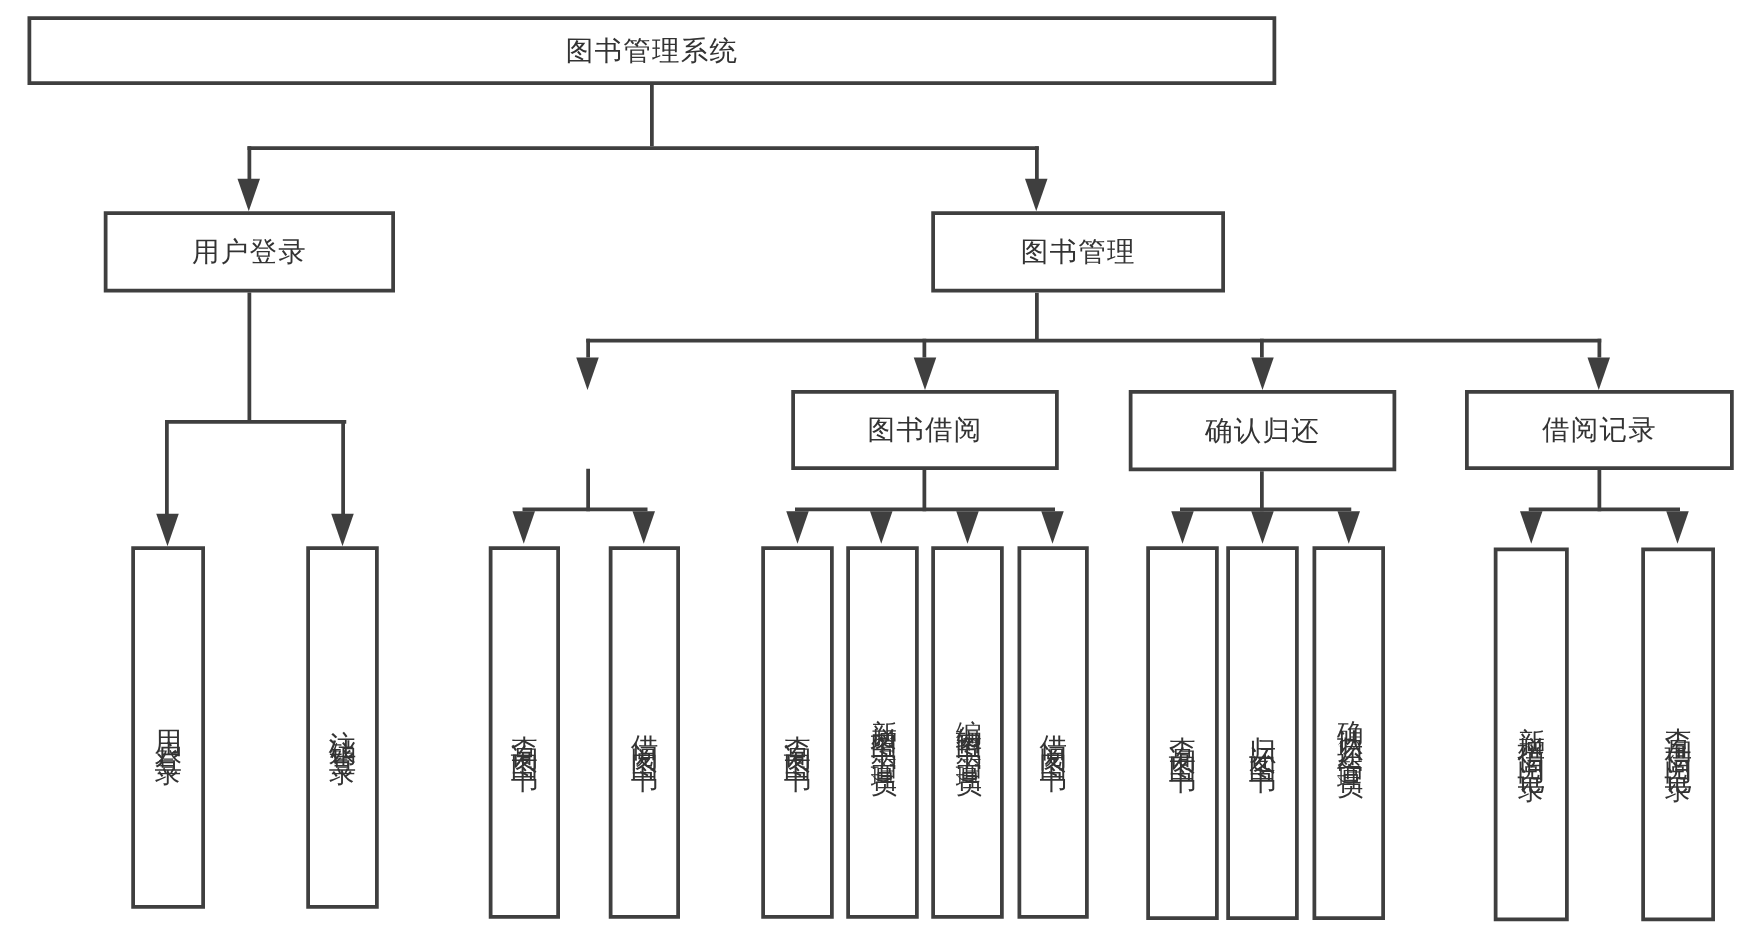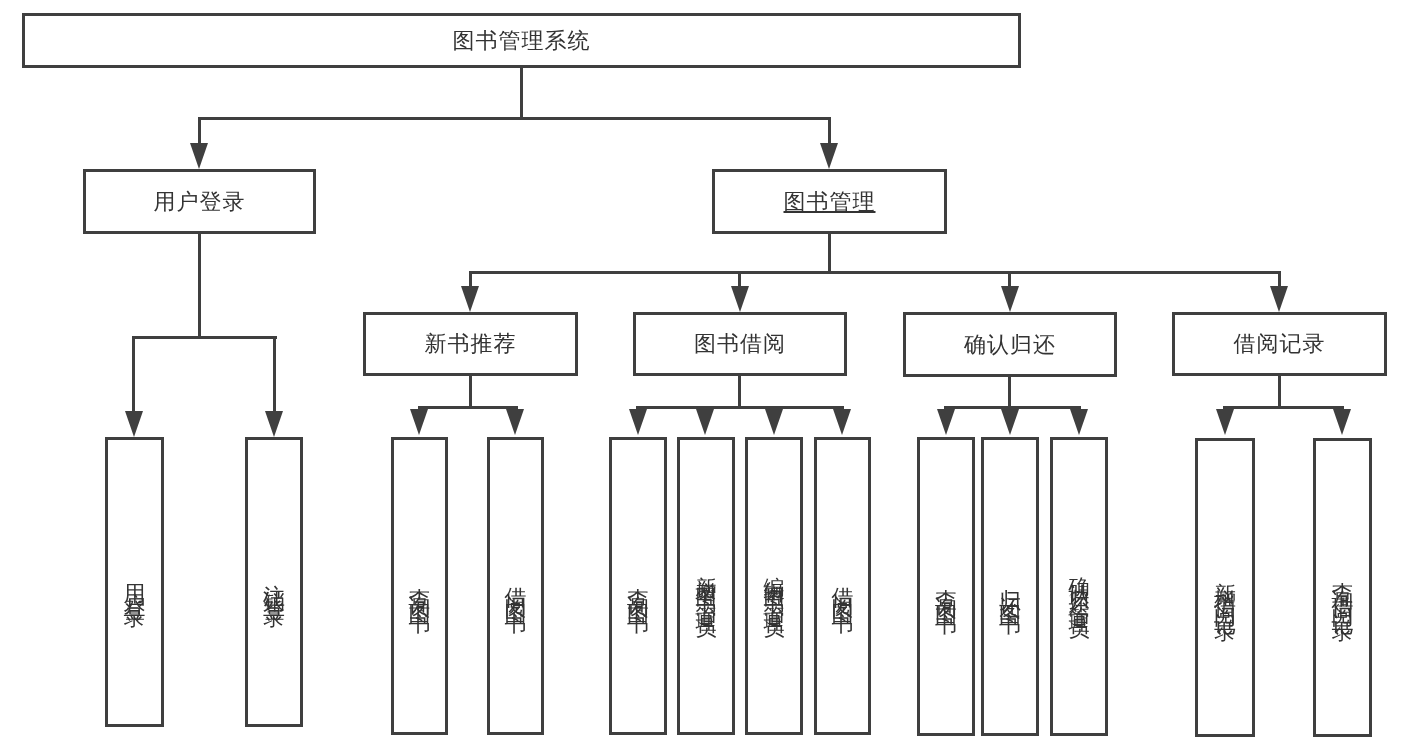--- a/index.html
+++ b/index.html
@@ -70,21 +70,21 @@
   <div class="vline" style="left:520px;top:68px;height:49px;"></div>
   <div class="hline" style="left:198px;top:117px;width:633px;"></div>
   <div class="vline" style="left:198px;top:117px;height:28px;"></div>
   <div class="arrow" style="left:190px;top:143px;"></div>
   <div class="vline" style="left:828px;top:117px;height:28px;"></div>
   <div class="arrow" style="left:820px;top:143px;"></div>
 
   <div class="hbox" style="left:83px;top:169px;width:233px;height:65px;">
     <span>用户登录</span>
   </div>
-  <div class="hbox" style="left:712px;top:169px;width:235px;height:65px;text-decoration:underline;">
+  <div class="hbox" style="left:745px;top:169px;width:235px;height:65px;">
     <span>图书管理</span>
   </div>
 
   <div class="vline" style="left:198px;top:233px;height:105px;"></div>
   <div class="hline" style="left:132px;top:336px;width:145px;"></div>
   <div class="vline" style="left:132px;top:336px;height:77px;"></div>
   <div class="arrow" style="left:125px;top:411px;"></div>
   <div class="vline" style="left:273px;top:336px;height:77px;"></div>
   <div class="arrow" style="left:265px;top:411px;"></div>
 
@@ -92,23 +92,20 @@
   <div class="hline" style="left:469px;top:271px;width:812px;"></div>
   <div class="vline" style="left:469px;top:271px;height:15px;"></div>
   <div class="arrow" style="left:461px;top:286px;"></div>
   <div class="vline" style="left:738px;top:271px;height:15px;"></div>
   <div class="arrow" style="left:731px;top:286px;"></div>
   <div class="vline" style="left:1008px;top:271px;height:15px;"></div>
   <div class="arrow" style="left:1001px;top:286px;"></div>
   <div class="vline" style="left:1278px;top:271px;height:15px;"></div>
   <div class="arrow" style="left:1270px;top:286px;"></div>
 
-  <div class="hbox" style="left:363px;top:312px;width:215px;height:64px;">
-    <span>新书推荐</span>
-  </div>
   <div class="hbox" style="left:633px;top:312px;width:214px;height:64px;justify-content:center;">
     <span>图书借阅</span>
   </div>
   <div class="hbox" style="left:903px;top:312px;width:214px;height:65px;">
     <span>确认归还</span>
   </div>
   <div class="hbox" style="left:1172px;top:312px;width:215px;height:64px;">
     <span>借阅记录</span>
   </div>
 

